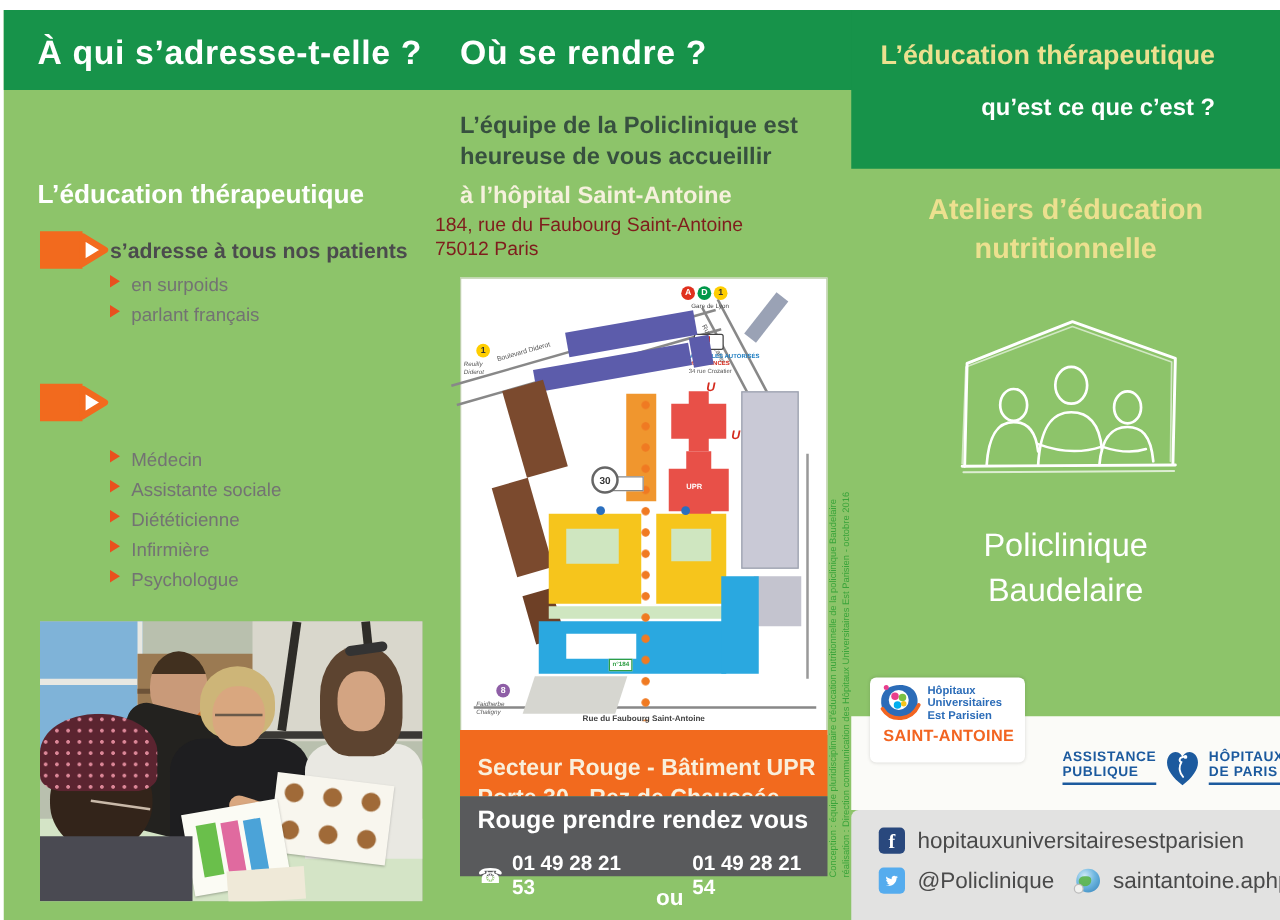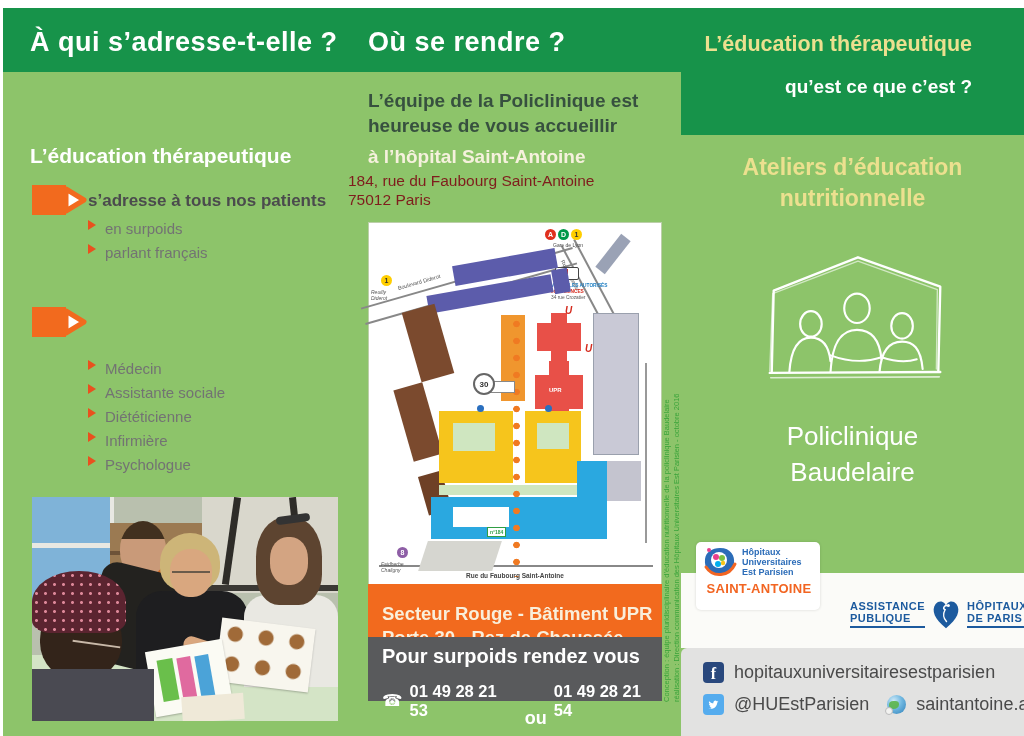--- a/index.html
+++ b/index.html
@@ -344,21 +344,21 @@
     </div>
     <span class="m-faubourg">Rue du Faubourg Saint-Antoine</span>
   </div>
 
   <div class="sector-box">
     <div>Secteur Rouge - Bâtiment UPR</div>
     <div>Porte 30 - Rez de Chaussée</div>
   </div>
 
   <div class="appt-box">
-    <div class="appt-title">Pour surpoids rendez vous</div>
+    <div class="appt-title">Rouge prendre rendez vous</div>
     <div class="appt-phones">
       <span>☎</span>
       <span>01 49 28 21 53</span>
       <span class="sep">ou</span>
       <span>01 49 28 21 54</span>
     </div>
   </div>
 
   <div class="credits">
     <div>Conception : équipe pluridisciplinaire d’éducation nutritionnelle de la policlinique Baudelaire</div>
@@ -440,21 +440,21 @@
         </span>
       <span class="soc-text">hopitauxuniversitairesestparisien</span>
     </div>
     <div class="soc-row soc-r2">
       <span class="wrap-link">
         <span class="tw-icon">
           <svg width="14" height="14" viewBox="0 0 20 20">
             <path fill="#ffffff" d="M2 15c4 1.2 8.4.2 10.8-3.2 1.3-1.8 1.9-4 1.8-5.3l1.9-1.2-1.9.1 1.4-1.6-2.1.8c-1-1.1-2.9-1.2-4 0-.8.8-1.1 2-.8 3C6.8 7.4 4.5 6.3 3 4.6c-.8 1.5-.1 3.2 1.4 4.2-.6 0-1.2-.2-1.7-.5.1 1.6 1.2 2.9 2.7 3.3-.5.2-1.1.2-1.6.1.5 1.3 1.7 2.1 3 2.2-1.3 1-3.1 1.4-4.8 1.1z"></path>
           </svg>
         </span>
-        <span class="soc-text">@HUEstParisien</span>
+        <span class="soc-text">@Policlinique</span>
       </span>
       <span class="wrap-link">
         <span class="globe"></span>
         <span class="soc-text">saintantoine.aphp.fr</span>
       </span>
     </div>
   </div>
 </div>
 
 </body></html>

